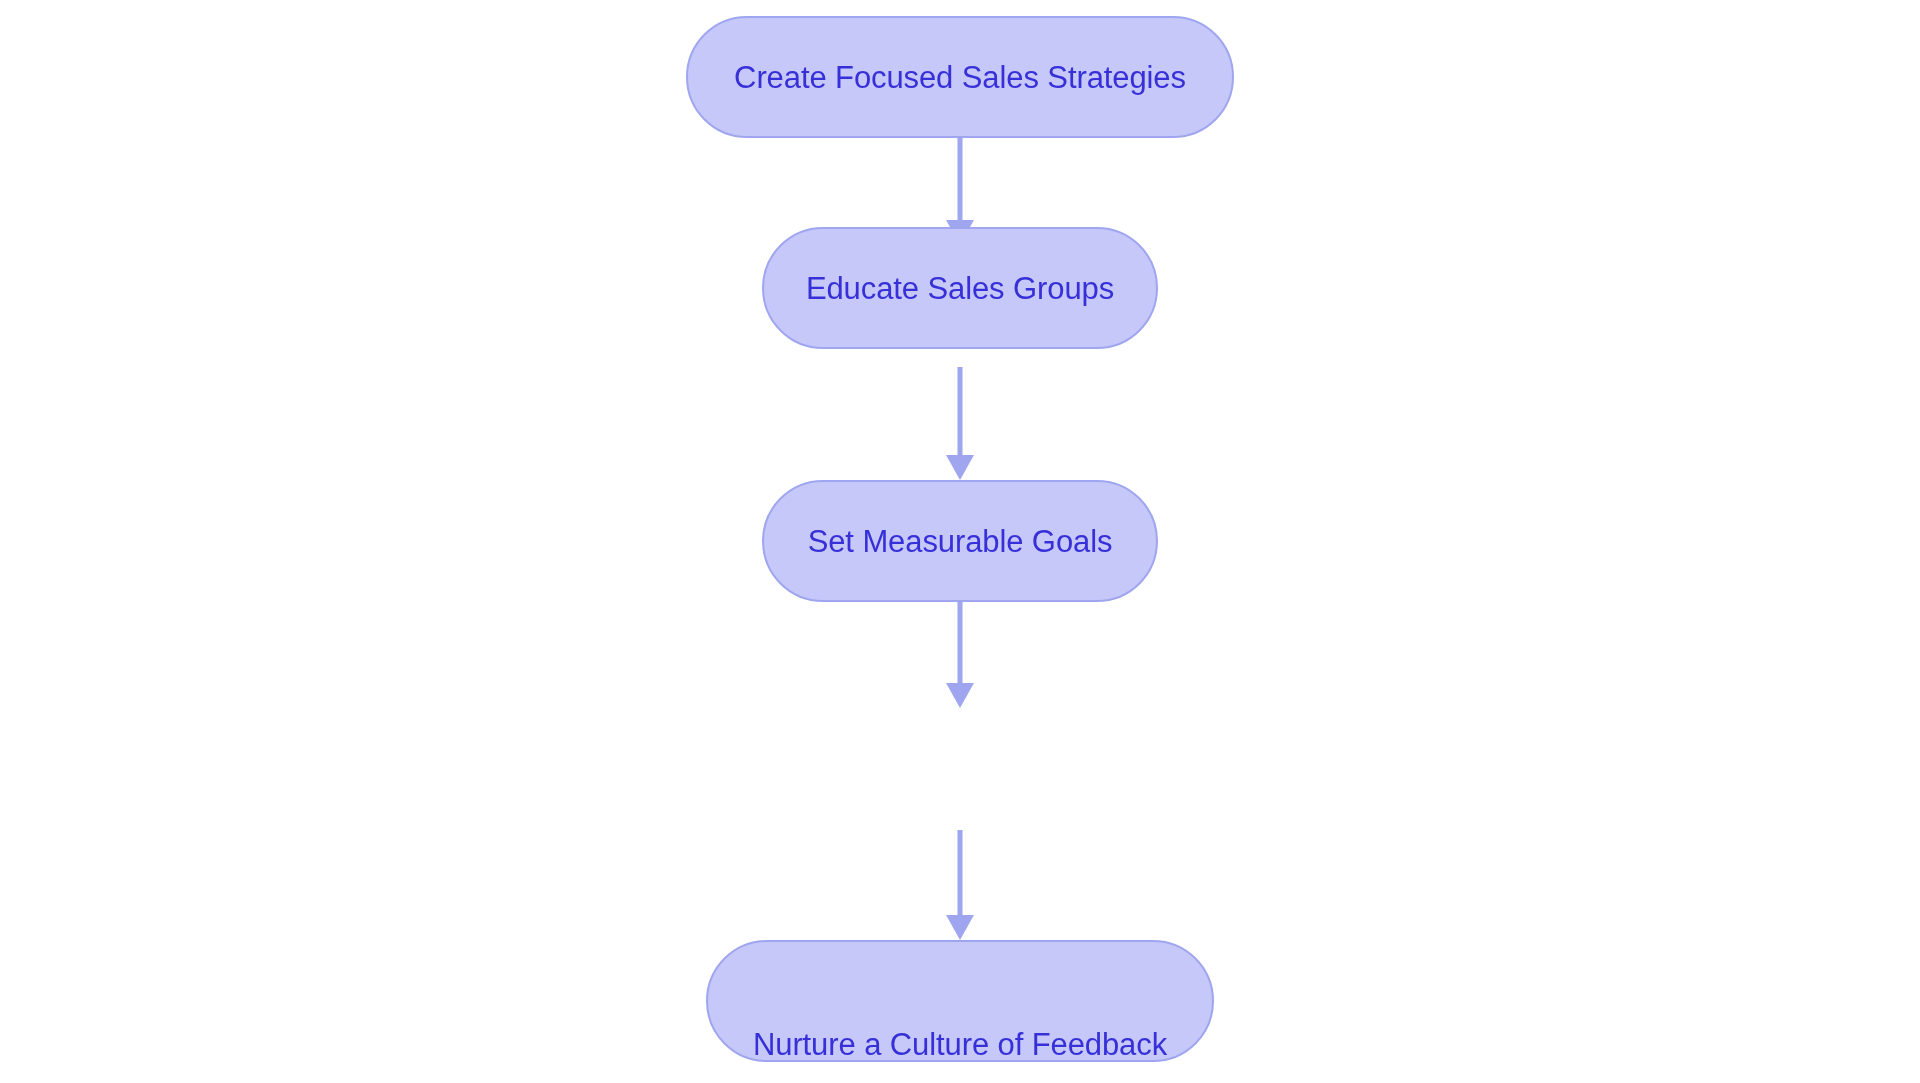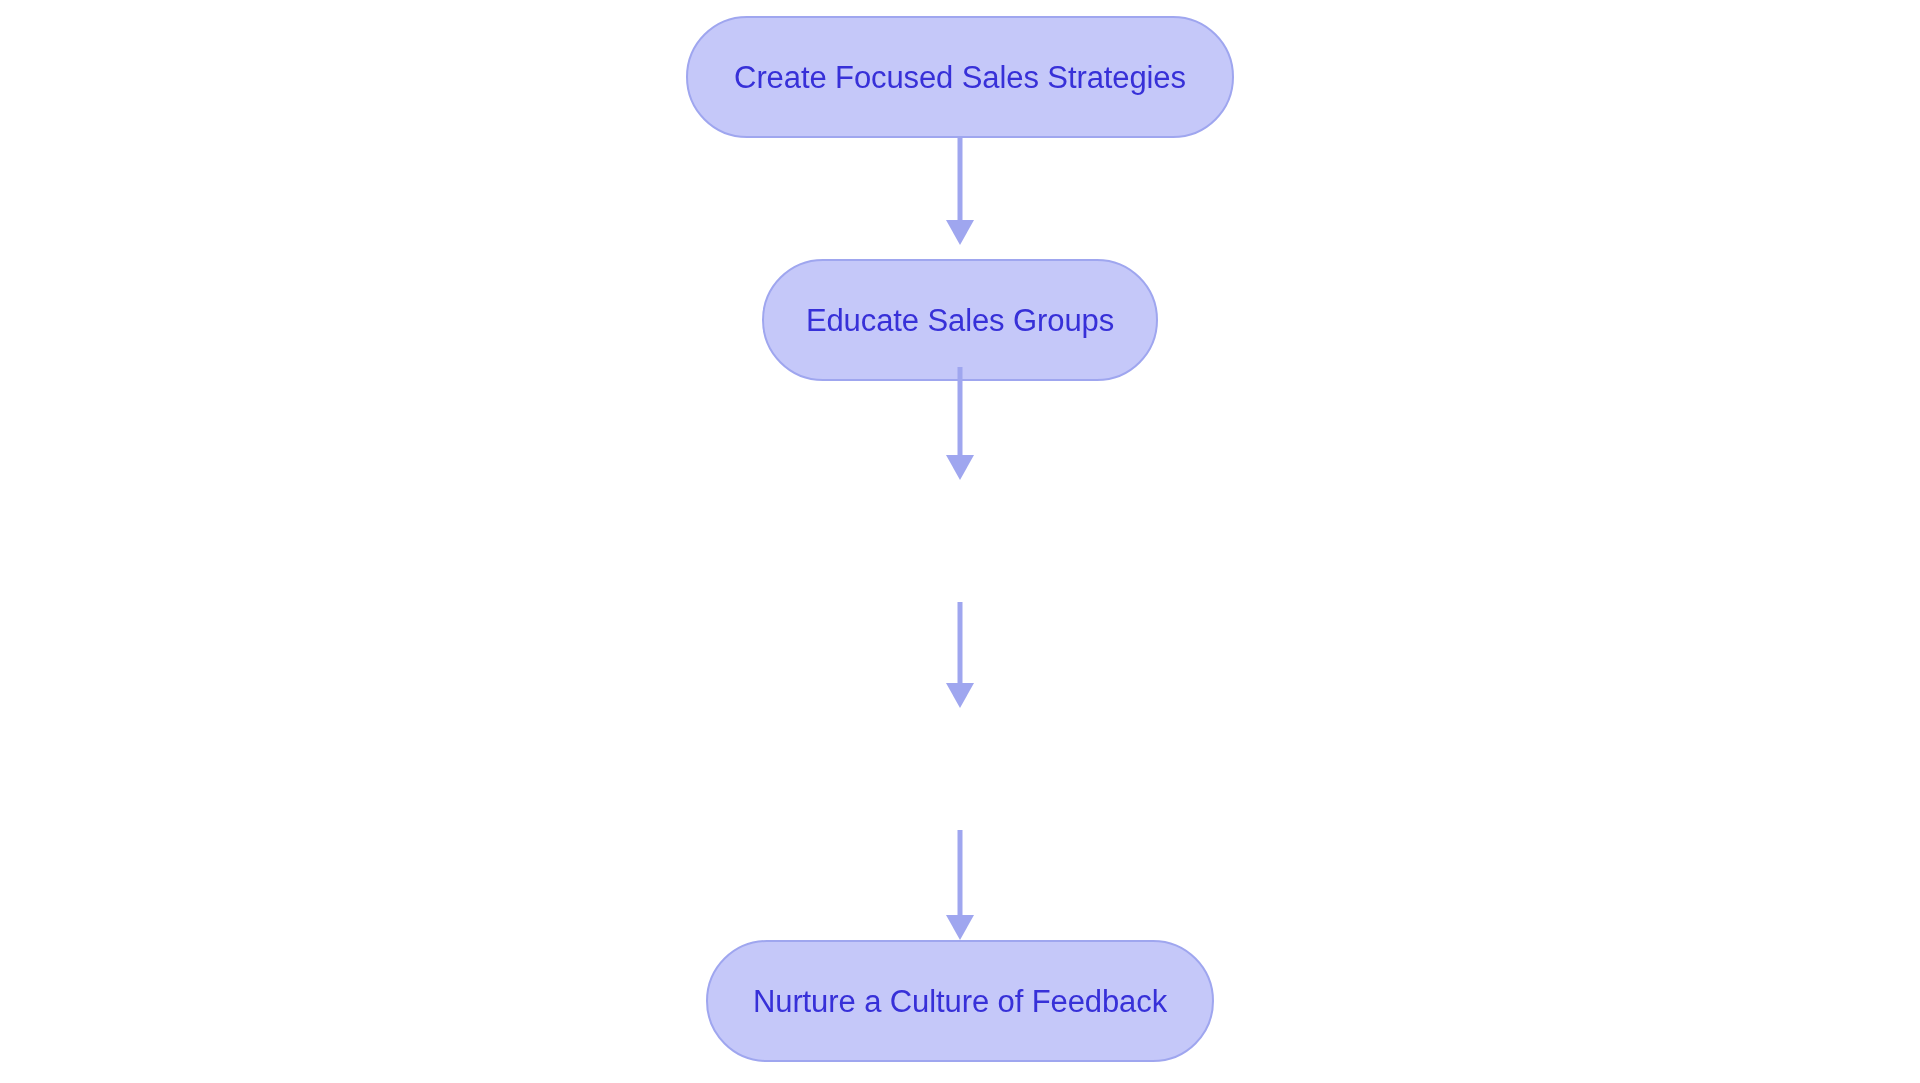--- a/index.html
+++ b/index.html
@@ -40,24 +40,24 @@
     color: #3730d8;
     font-size: 31px;
     font-weight: 400;
     letter-spacing: -0.1px;
     line-height: 1;
     white-space: nowrap;
     user-select: none;
   }
 
   #node-1 { top: 16px;  width: 548px; }
-  #node-2 { top: 259px; width: 396px; }
+  #node-2 { top: 227px; width: 396px; }
   #node-3 { top: 480px; width: 396px; }
   #node-4 { top: 708px; width: 360px; }
-  #node-5 { top: 940px; width: 508px; }
+  #node-5 { top: 940px; width: 508px; align-items: flex-end; }
 
   
   .connector {
     position: absolute;
     left: 960px;
     transform: translateX(-50%);
     width: 40px;
   }
   .connector .conn-line {
     position: absolute;
@@ -104,20 +104,23 @@
 
   <div class="node" id="node-2">
     <span class="node-label">Educate Sales Groups</span>
   </div>
 
   <div class="connector" id="connector-2">
     <div class="conn-line"></div>
     <div class="conn-head"></div>
   </div>
 
+  <div class="node" id="node-3">
+    <span class="node-label">Set Measurable Goals</span>
+  </div>
 
   <div class="connector" id="connector-3">
     <div class="conn-line"></div>
     <div class="conn-head"></div>
   </div>
 
 
   <div class="connector" id="connector-4">
     <div class="conn-line"></div>
     <div class="conn-head"></div>

